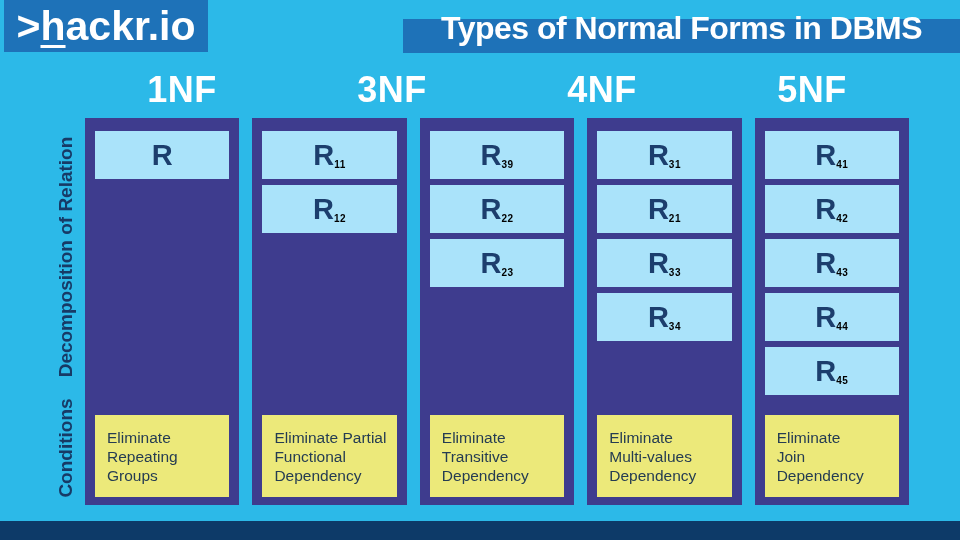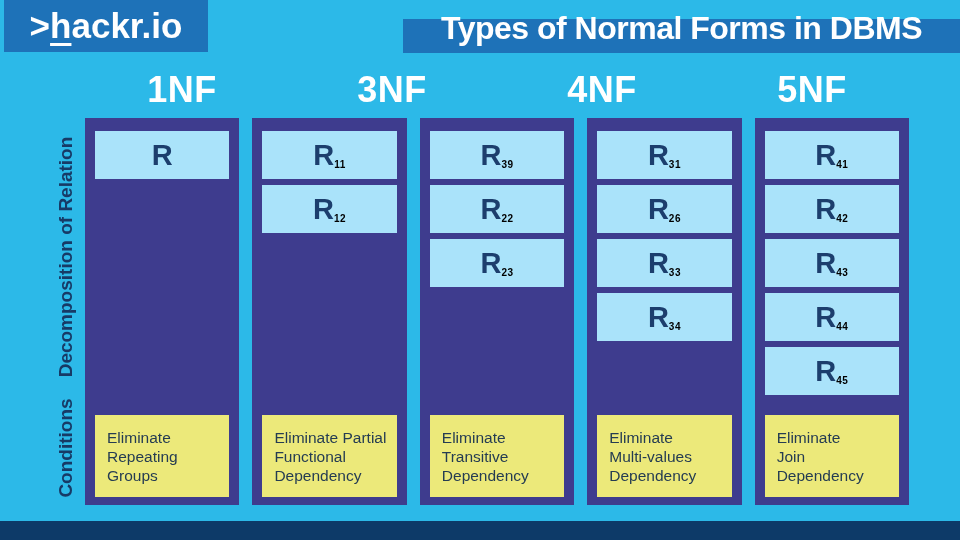--- a/index.html
+++ b/index.html
@@ -10,21 +10,21 @@
     overflow:hidden;
     font-family:"Liberation Sans", sans-serif;
   }
 
   
   .brand-bar {
     position:absolute; left:4px; top:0; width:204px; height:52px;
     background:#1e72b8;
     display:flex; align-items:center; justify-content:center;
   }
-  .brand-text { color:#ffffff; font-size:35px; font-weight:bold; letter-spacing:0px; }
+  .brand-text { color:#ffffff; font-size:41px; font-weight:bold; letter-spacing:0px; }
   .brand-text .u {
     text-decoration:underline;
     text-decoration-thickness:3px;
     text-underline-offset:5px;
   }
 
   
   .title-bar {
     position:absolute; left:403px; top:19px; width:557px; height:34px;
     background:#1e72b8;
@@ -155,21 +155,21 @@
 Dependency</div>
   </div>
 
   <div class="nf-column">
     <div class="rbox">
       <span class="base">R</span>
         <span class="sub">31</span>
     </div>
     <div class="rbox">
       <span class="base">R</span>
-        <span class="sub">26</span>
+        <span class="sub">21</span>
     </div>
     <div class="rbox">
       <span class="base">R</span>
         <span class="sub">33</span>
     </div>
     <div class="rbox">
       <span class="base">R</span>
         <span class="sub">34</span>
     </div>
     <div class="cond-box">Eliminate

